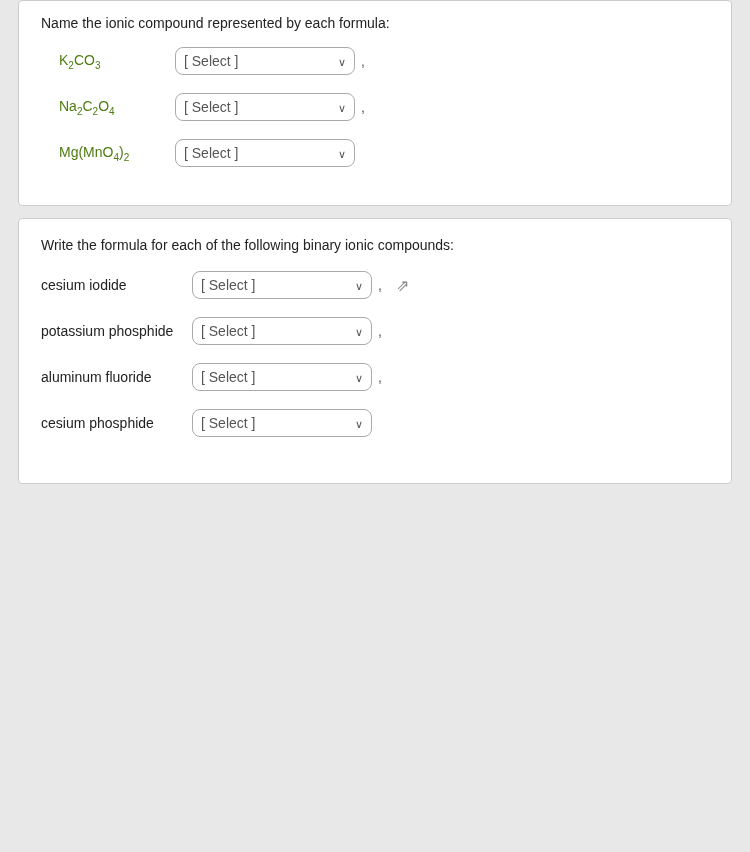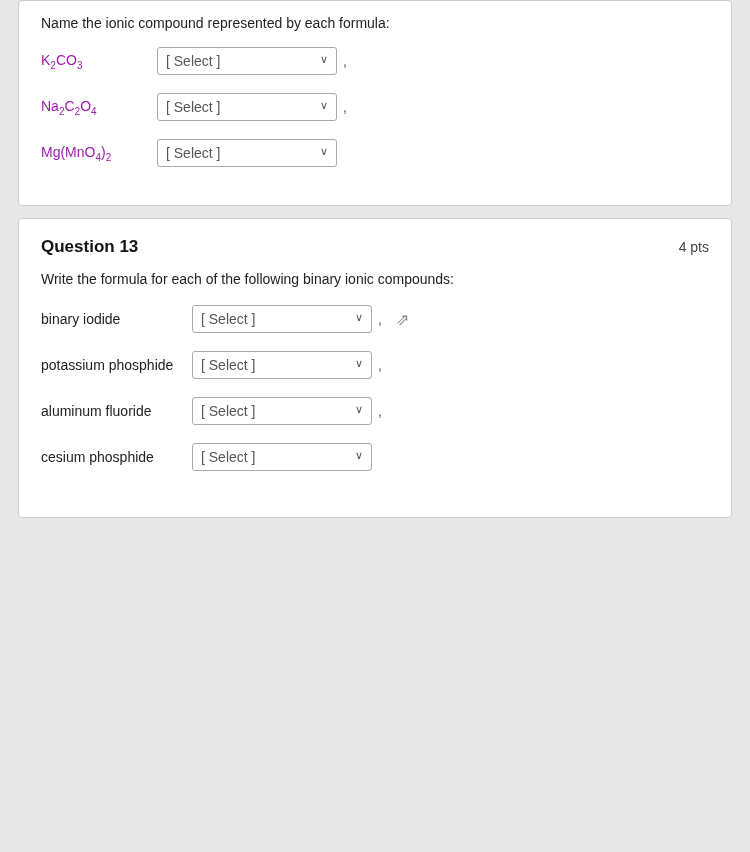--- a/index.html
+++ b/index.html
@@ -57,34 +57,35 @@
 
     .formula-row {
       display: flex;
       align-items: center;
       margin-bottom: 18px;
       gap: 6px;
     }
 
     .formula-label {
       font-size: 14px;
-      color: #a21caf;
+      color: #4d7c0f;
       white-space: nowrap;
       min-width: 110px;
+      margin-left: 18px;
     }
 
     .formula-label sub {
       font-size: 10px;
     }
 
     .select-dropdown {
       display: inline-flex;
-      align-items: flex-start;
+      align-items: flex-end;
       border: 1px solid #aaa;
-      border-radius: 3px;
+      border-radius: 8px;
       background: #fff;
       padding: 5px 8px;
       min-width: 180px;
       cursor: pointer;
       position: relative;
       font-size: 14px;
       color: #333;
       gap: 4px;
     }
 
@@ -174,29 +175,25 @@
       </span>
       <div class="select-dropdown">
         <span class="select-text">[ Select ]</span>
         <span class="chevron">∨</span>
       </div>
     </div>
 
   </div>
 
   <div class="question-card">
-    <div class="question-header">
-      <span class="question-title">Question 13</span>
-      <span class="question-pts">4 pts</span>
-    </div>
 
     <div class="question-instructions">Write the formula for each of the following binary ionic compounds:</div>
 
     <div class="compound-row">
-      <span class="compound-label">binary iodide</span>
+      <span class="compound-label">cesium iodide</span>
       <div class="select-dropdown">
         <span class="select-text">[ Select ]</span>
         <span class="chevron">∨</span>
       </div>
       <span class="comma-dot">,</span>
       <span class="cursor-icon">⇗</span>
     </div>
 
     <div class="compound-row">
       <span class="compound-label">potassium phosphide</span>

